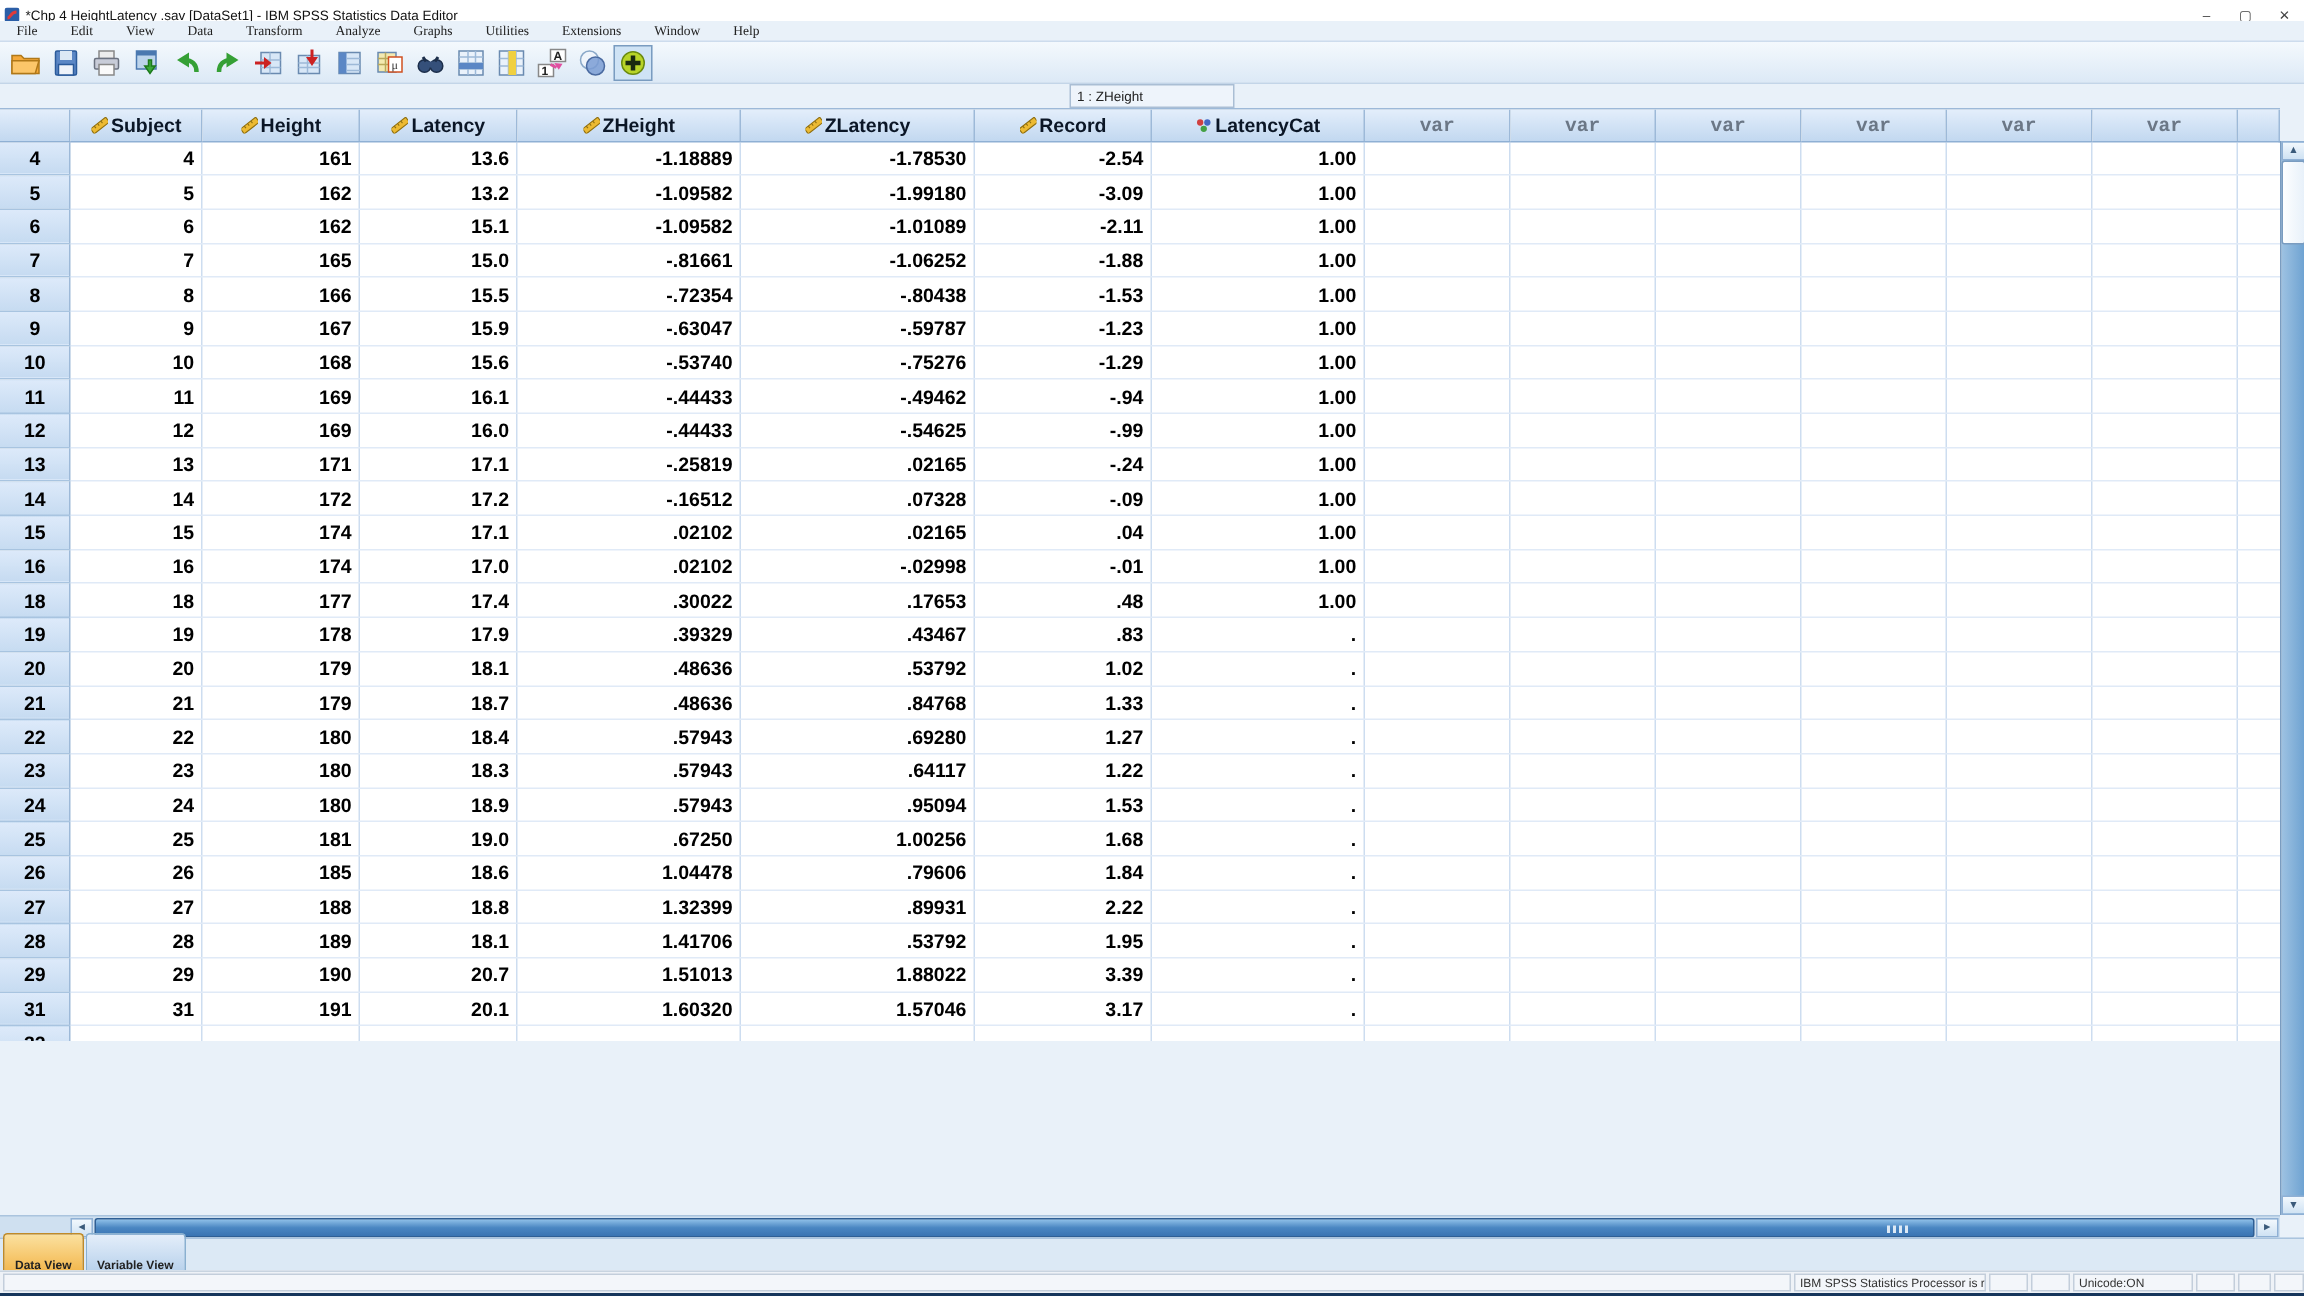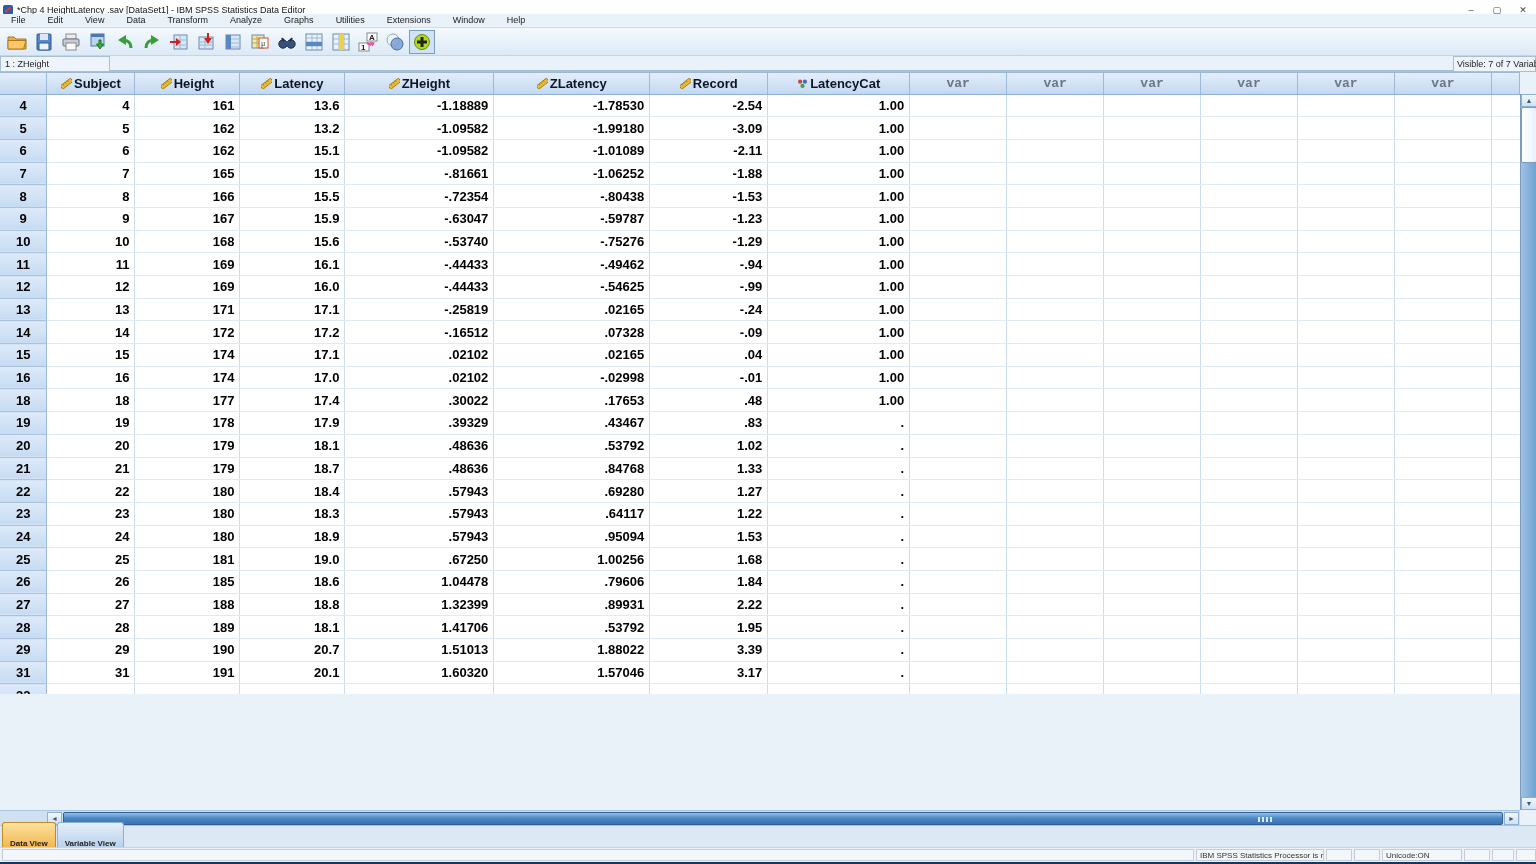--- a/index.html
+++ b/index.html
@@ -10,35 +10,35 @@
   
   .titlebar { position:absolute; top:0; left:0; right:0; height:20px;
     background:#ffffff; display:flex; align-items:center; font-size:9px; color:#111; }
   .appicon { width:10px; height:10px; margin:0 4px 0 3px; flex:0 0 auto; }
   .win-controls { margin-left:auto; display:flex; height:14px; }
   .win-btn { width:26px; text-align:center; font-size:9px; line-height:14px; color:#444; cursor:default; }
 
   
   .menubar { position:absolute; top:14px; left:0; right:0; height:14px;
     background:#e9f1f9; border-bottom:1px solid #cddced;
-    display:flex; align-items:center; font-size:9px; color:#222; }
+    display:flex; align-items:center; font-size:9px; color:#222;font-family:Liberation Serif, serif; }
   .menu-item { padding:0 11px; line-height:13px; }
 
   
   .toolbar { position:absolute; top:28px; left:0; right:0; height:28px;
     background:linear-gradient(#f4f9fd,#dcE9f6); border-bottom:1px solid #c3d5e8;
     display:flex; align-items:center; padding-left:4px; }
   .tb { width:26px; height:24px; border:1px solid transparent; background:none;
     display:flex; align-items:center; justify-content:center; margin-right:1px; }
   .tb.pressed { border:1px solid #7a9cc0; background:#cfe3f5; }
   .tb svg { display:block; }
 
   
   .cellrefbar { position:absolute; top:56px; left:0; right:0; height:16px;
-    background:#e9f1f9; display:flex; align-items:flex-end; font-size:9px; }
+    background:#e9f1f9; display:flex; align-items:center; font-size:9px;flex-direction:column; }
   .cellref-box { width:110px; border:1px solid #aabed4; background:#eef4fb;
     padding:1px 4px; color:#222; line-height:12px; }
   .cellref-edit { flex:1; border:1px solid #aabed4; border-left:none; background:#fdfeff; }
   .visible-box { width:83px; border:1px solid #aabed4; border-left:1px solid #aabed4;
     background:#eef4fb; color:#222; padding:1px 3px; line-height:12px; white-space:nowrap; }
 
   
   .gridwrap { position:absolute; top:72px; left:0; width:1520px; height:622px;
     overflow:hidden; background:#fff; border-top:1px solid #9db9d8; }
   table.grid { border-collapse:collapse; table-layout:fixed; }

